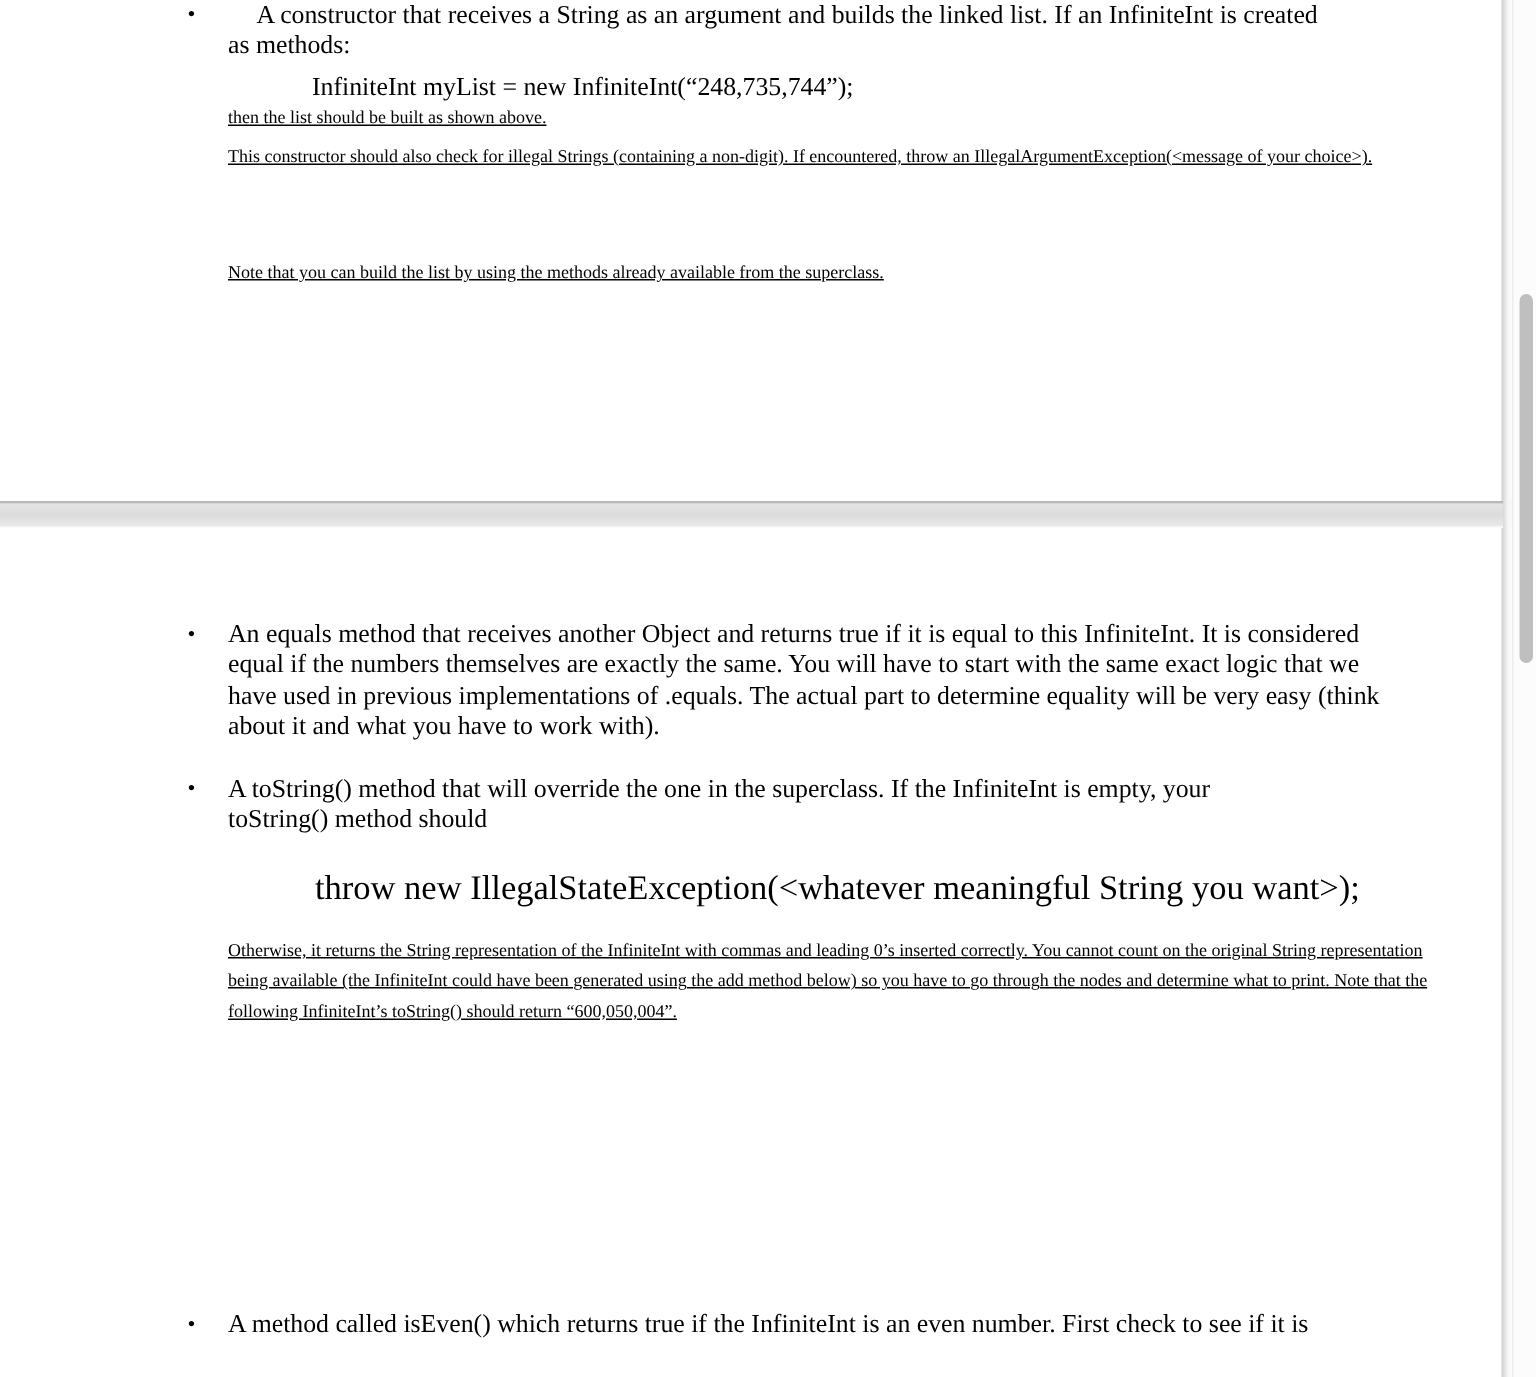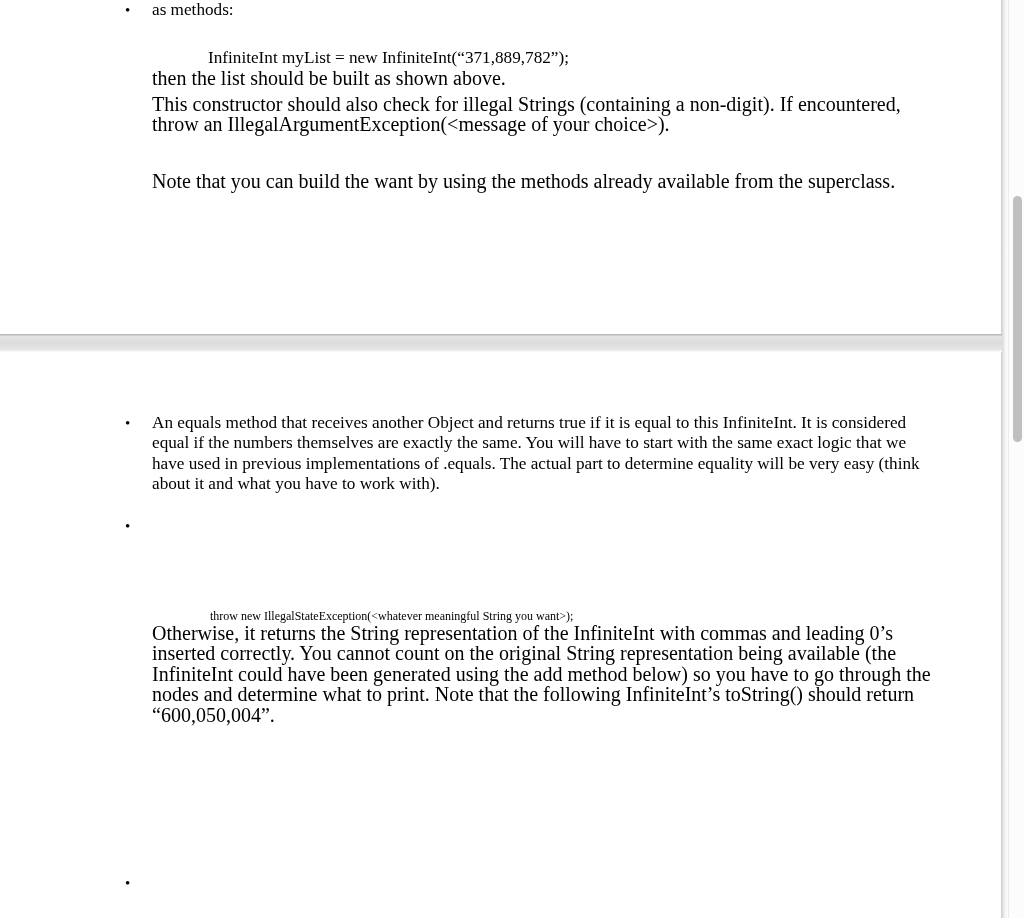--- a/index.html
+++ b/index.html
@@ -76,28 +76,28 @@
   .bullet-block .bullet {
     position: absolute;
     left: 125px;
     top: 0;
     font-size: 15px;
     line-height: 20.4px;
   }
   .para {
     padding-left: 152px;
     padding-right: 50px;
-    font-size: 20px;
+    font-size: 12px;
     line-height: 20.4px;
+    text-decoration: underline;
   }
   .indent-code {
     padding-left: 210px;
-    font-size: 12px;
+    font-size: 23px;
     line-height: 20.4px;
-    margin-top: 24px;
   }
   .indent-code-deep {
     padding-left: 208px;
     font-size: 17.2px;
     line-height: 20.4px;
   }
   .first-indent {
     text-indent: 19px;
   }
 
@@ -136,54 +136,58 @@
 </head>
 <body>
 
 <div class="doc-viewer">
 
   <div class="page page-one">
     <div class="content">
 
       <div class="bullet-block l1" style="top:470px;">
         <span class="bullet">•</span>
+        <div class="first-indent">A constructor that receives a String as an argument and builds the linked list.  If an InfiniteInt is created</div>
         <div>as methods:</div>
       </div>
 
-      <div class="indent-code-deep l1" style="top:518px;">InfiniteInt myList = new InfiniteInt(“371,889,782”);</div>
+      <div class="indent-code-deep l1" style="top:518px;">InfiniteInt myList = new InfiniteInt(“248,735,744”);</div>
 
       <div class="para l1" style="top:538px;">then the list should be built as shown above.</div>
 
       <div class="para l1" style="top:564px;">This constructor should also check for illegal Strings (containing a non-digit).  If encountered, throw an IllegalArgumentException(&lt;message of your choice&gt;).</div>
 
-      <div class="para l1" style="top:641px;">Note that you can build the want by using the methods already available from the superclass.</div>
+      <div class="para l1" style="top:641px;">Note that you can build the list by using the methods already available from the superclass.</div>
 
     </div>
   </div>
 
   <div class="page-gap"></div>
 
   <div class="page page-two">
     <div class="content">
 
       <div class="bullet-block l1" style="top:61px;">
         <span class="bullet">•</span>
         <div>An equals method that receives another Object and returns true if it is equal to this InfiniteInt.  It is considered equal if the numbers themselves are exactly the same.  You will have to start with the same exact logic that we have used in previous implementations of .equals.   The actual part to determine equality will be very easy (think about it and what you have to work with).</div>
       </div>
 
       <div class="bullet-block l1" style="top:164px;">
         <span class="bullet">•</span>
+        <div>A toString() method that will override the one in the superclass.  If the InfiniteInt is empty, your</div>
+        <div>toString() method should</div>
       </div>
 
       <div class="indent-code l1" style="top:230px;">throw new IllegalStateException(&lt;whatever meaningful String you want&gt;);</div>
 
       <div class="para l1" style="top:271px;">Otherwise, it returns the String representation of the InfiniteInt with commas and leading 0’s inserted correctly.  You cannot count on the original String representation being available (the InfiniteInt could have been generated using the add method below) so you have to go through the nodes and determine what to print.   Note that the following InfiniteInt’s toString() should return “600,050,004”.</div>
 
       <div class="bullet-block l1" style="top:521px;">
         <span class="bullet">•</span>
+        <div>A method called isEven() which returns true if the InfiniteInt is an even number.   First check to see if it is</div>
       </div>
 
     </div>
   </div>
 
   <div class="page-right-shadow"></div>
 
   <div class="scroll-track">
     <div class="scroll-thumb"></div>
   </div>

